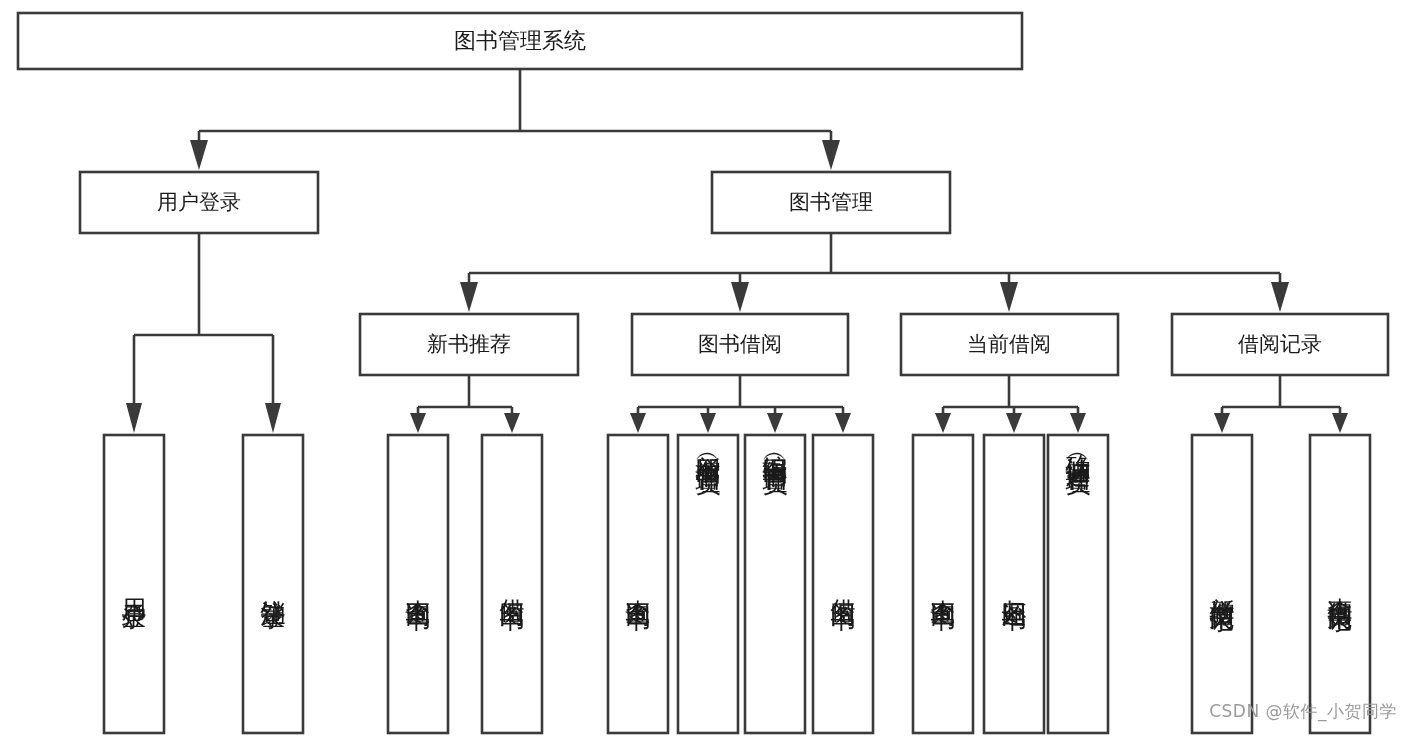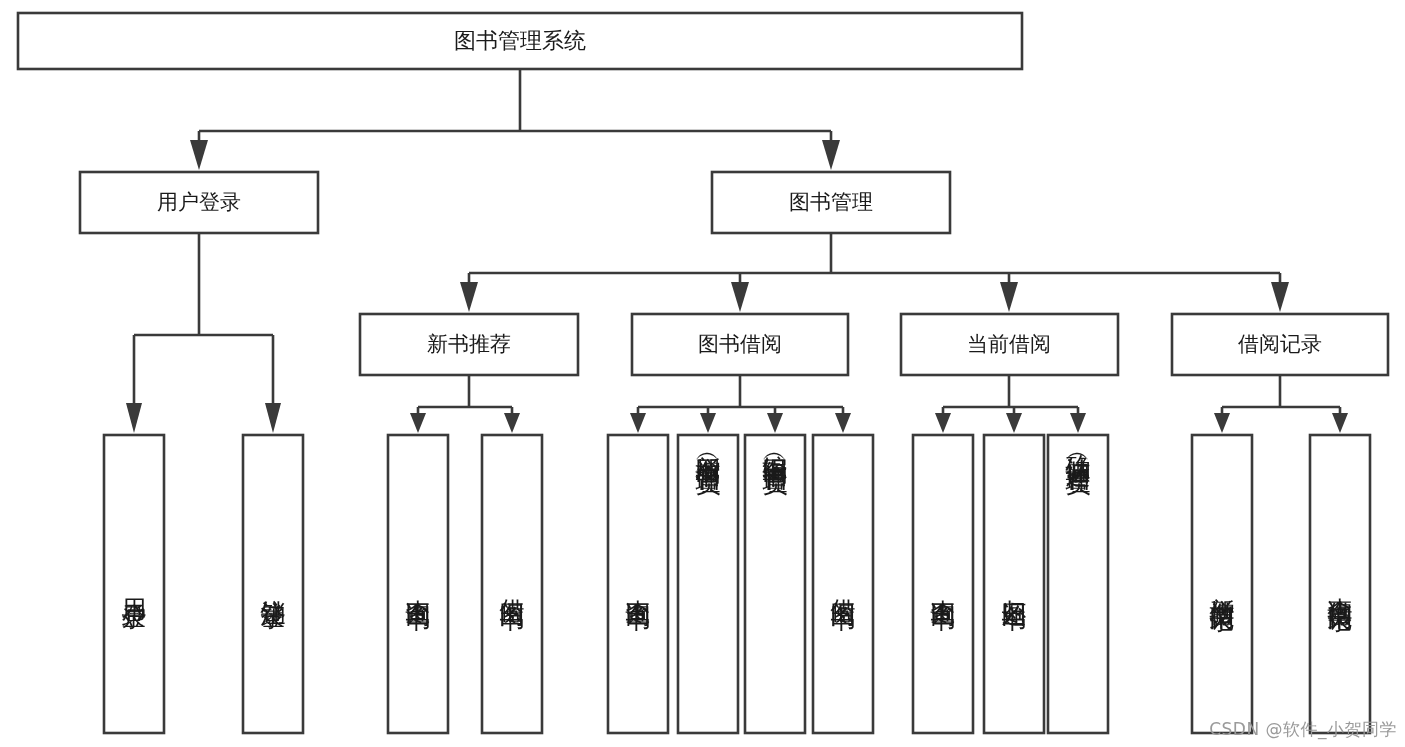--- a/index.html
+++ b/index.html
@@ -67,21 +67,21 @@
     font-family: "DejaVu Sans", "Liberation Sans", sans-serif;
     font-size: 25px;
     line-height: 1.08;
     letter-spacing: 2.5px;
     color: #1a1a1a;
     white-space: nowrap;
   }
   .watermark {
     position: absolute;
     right: 8px;
-    bottom: 6px;
+    bottom: 24px;
     font-family: "DejaVu Sans", "Liberation Sans", sans-serif;
     font-size: 17px;
     color: #9a9a9a;
     white-space: nowrap;
     letter-spacing: 0.5px;
   }
 </style>
 </head>
 <body>
 

